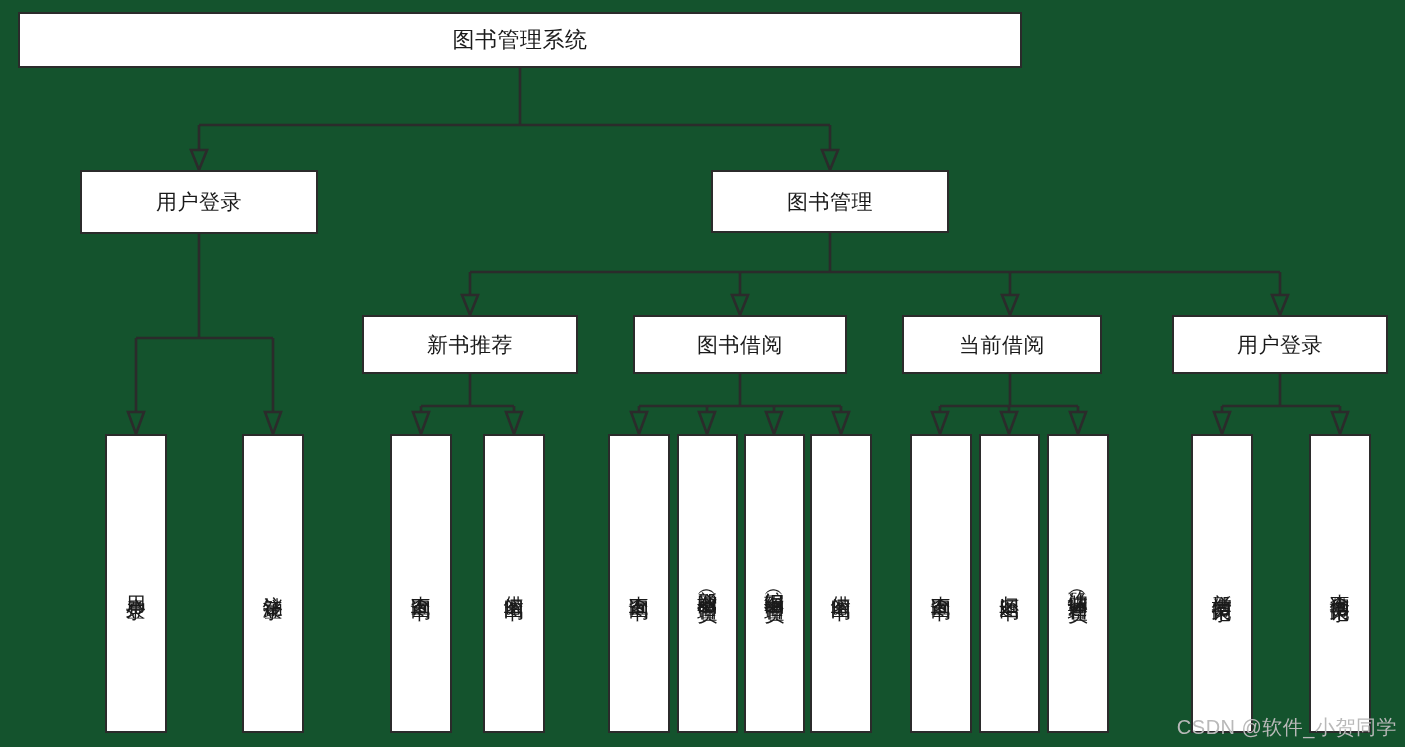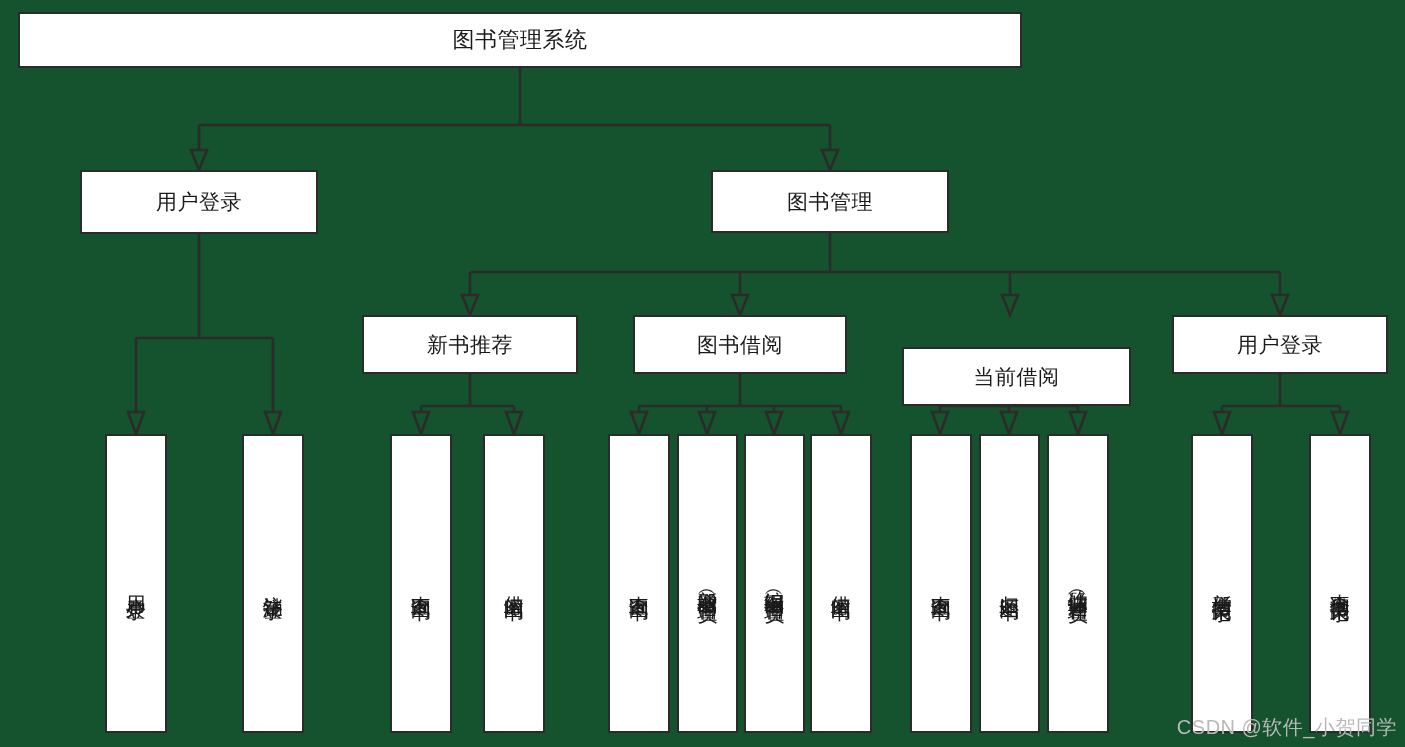--- a/index.html
+++ b/index.html
@@ -134,21 +134,21 @@
     <path d="M 1332 412 L 1348 412 L 1340 434 Z" fill="#2b2b2b" stroke="none"></path>
   </svg>
 
   <div class="node horiz root" style="left:18px; top:12px; width:1004px; height:56px;">图书管理系统</div>
 
   <div class="node horiz" style="left:80px; top:170px; width:238px; height:64px;">用户登录</div>
   <div class="node horiz" style="left:711px; top:170px; width:238px; height:63px;">图书管理</div>
 
   <div class="node horiz" style="left:633px; top:315px; width:214px; height:59px;">图书借阅</div>
   <div class="node horiz" style="left:362px; top:315px; width:216px; height:59px;">新书推荐</div>
-  <div class="node horiz" style="left:902px; top:315px; width:229px; height:59px;margin-top:32px;">当前借阅</div>
+  <div class="node horiz" style="left:902px; top:315px; width:200px; height:59px;">当前借阅</div>
   <div class="node horiz" style="left:1172px; top:315px; width:216px; height:59px;">用户登录</div>
 
   <div class="node vert" style="left:105px; top:434px; width:62px; height:299px;">用户登录</div>
   <div class="node vert" style="left:242px; top:434px; width:62px; height:299px;">注销登录</div>
 
   <div class="node vert" style="left:390px; top:434px; width:62px; height:299px;">查询图书</div>
   <div class="node vert" style="left:483px; top:434px; width:62px; height:299px;">借阅图书</div>
 
   <div class="node vert" style="left:608px; top:434px; width:62px; height:299px;">查询图书</div>
   <div class="node vert" style="left:677px; top:434px; width:61px; height:299px;">新增图书（管理员）</div>

